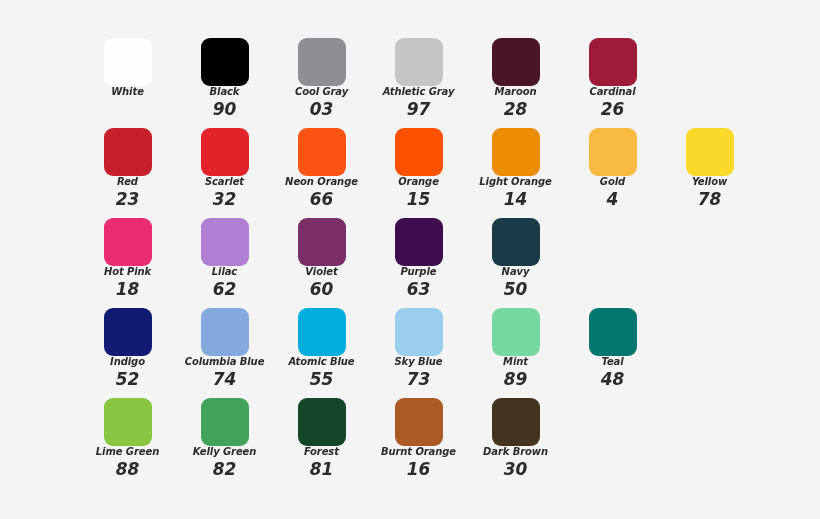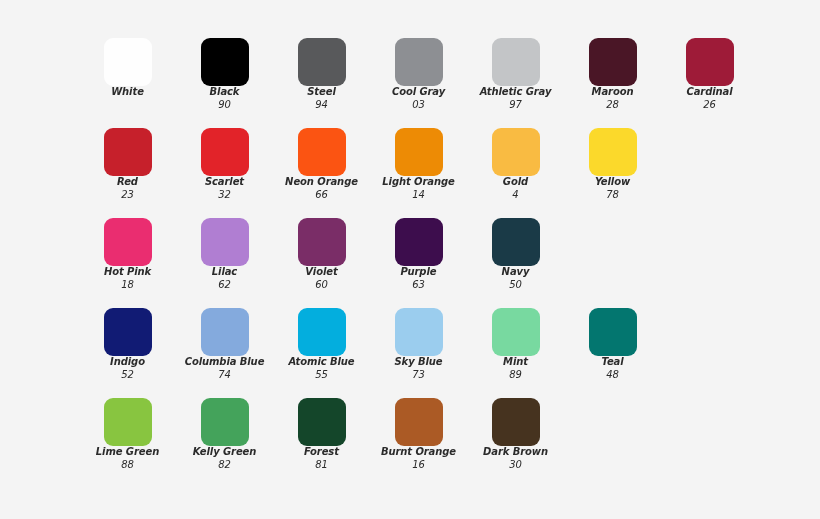--- a/index.html
+++ b/index.html
@@ -55,23 +55,23 @@
     font-style: italic;
     font-weight: bold;
     color: #2b2b2b;
     line-height: 1.28;
     text-align: center;
     white-space: nowrap;
     letter-spacing: -0.1px;
   }
 
   .swatch-code {
-    font-size: 10px;
+    font-size: 17px;
     font-style: italic;
-    font-weight: normal;
+    font-weight: bold;
     color: #2b2b2b;
     line-height: 1.28;
     text-align: center;
   }
 
   .swatch-code:empty { display: none; }
 </style>
 </head>
 <body style="background: rgb(244, 244, 244);">
 
@@ -80,25 +80,20 @@
       <div class="swatch-cell">
         <div class="swatch-chip" style="background: rgb(254, 254, 254);"></div>
         <div class="swatch-label">White</div>
       </div>
       <div class="swatch-cell">
         <div class="swatch-chip" style="background: rgb(0, 0, 0);"></div>
         <div class="swatch-label">Black</div>
         <div class="swatch-code">90</div>
       </div>
       <div class="swatch-cell">
-        <div class="swatch-chip" style="background: rgb(88, 89, 91);"></div>
-        <div class="swatch-label">Steel</div>
-        <div class="swatch-code">94</div>
-      </div>
-      <div class="swatch-cell">
         <div class="swatch-chip" style="background: rgb(141, 143, 147);"></div>
         <div class="swatch-label">Cool Gray</div>
         <div class="swatch-code">03</div>
       </div>
       <div class="swatch-cell">
         <div class="swatch-chip" style="background: rgb(195, 197, 199);"></div>
         <div class="swatch-label">Athletic Gray</div>
         <div class="swatch-code">97</div>
       </div>
       <div class="swatch-cell">
@@ -122,20 +117,25 @@
         <div class="swatch-chip" style="background: rgb(226, 35, 41);"></div>
         <div class="swatch-label">Scarlet</div>
         <div class="swatch-code">32</div>
       </div>
       <div class="swatch-cell">
         <div class="swatch-chip" style="background: rgb(251, 84, 18);"></div>
         <div class="swatch-label">Neon Orange</div>
         <div class="swatch-code">66</div>
       </div>
       <div class="swatch-cell">
+        <div class="swatch-chip" style="background: rgb(252, 82, 0);"></div>
+        <div class="swatch-label">Orange</div>
+        <div class="swatch-code">15</div>
+      </div>
+      <div class="swatch-cell">
         <div class="swatch-chip" style="background: rgb(237, 139, 5);"></div>
         <div class="swatch-label">Light Orange</div>
         <div class="swatch-code">14</div>
       </div>
       <div class="swatch-cell">
         <div class="swatch-chip" style="background: rgb(249, 187, 66);"></div>
         <div class="swatch-label">Gold</div>
         <div class="swatch-code">4</div>
       </div>
       <div class="swatch-cell">

